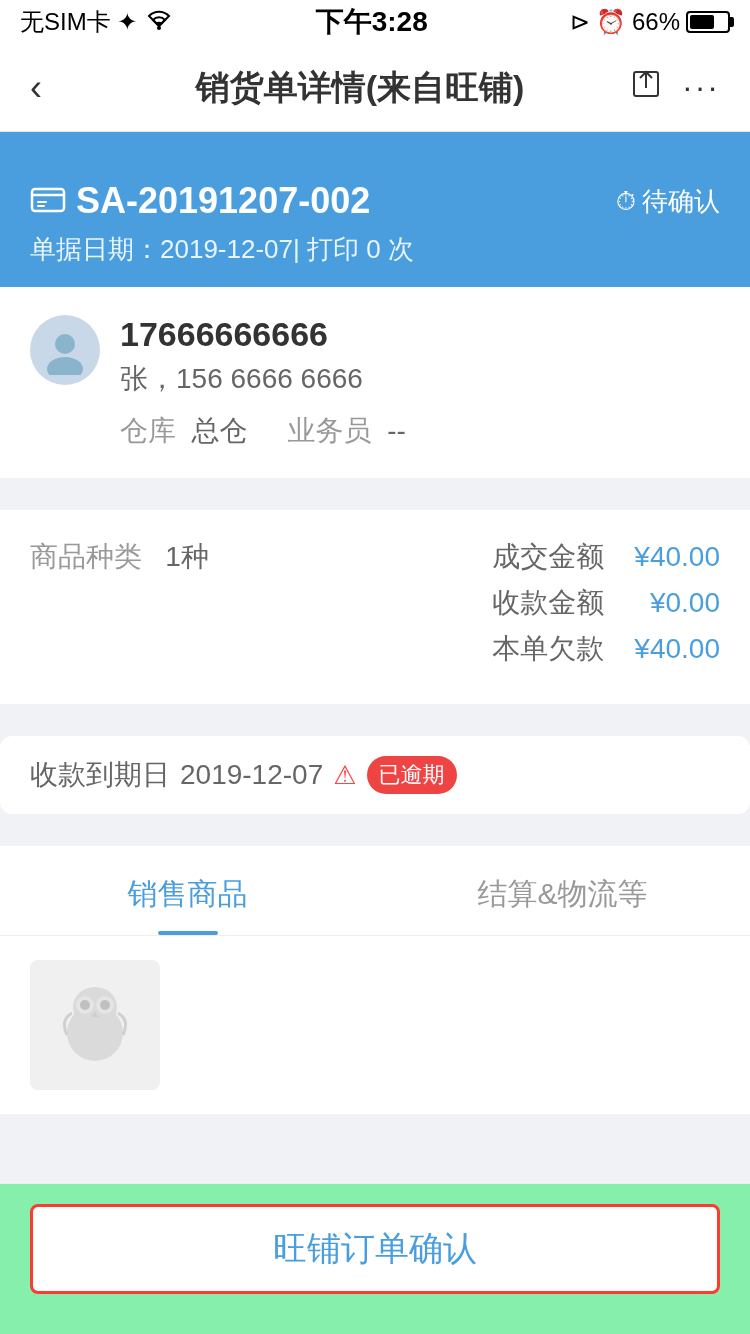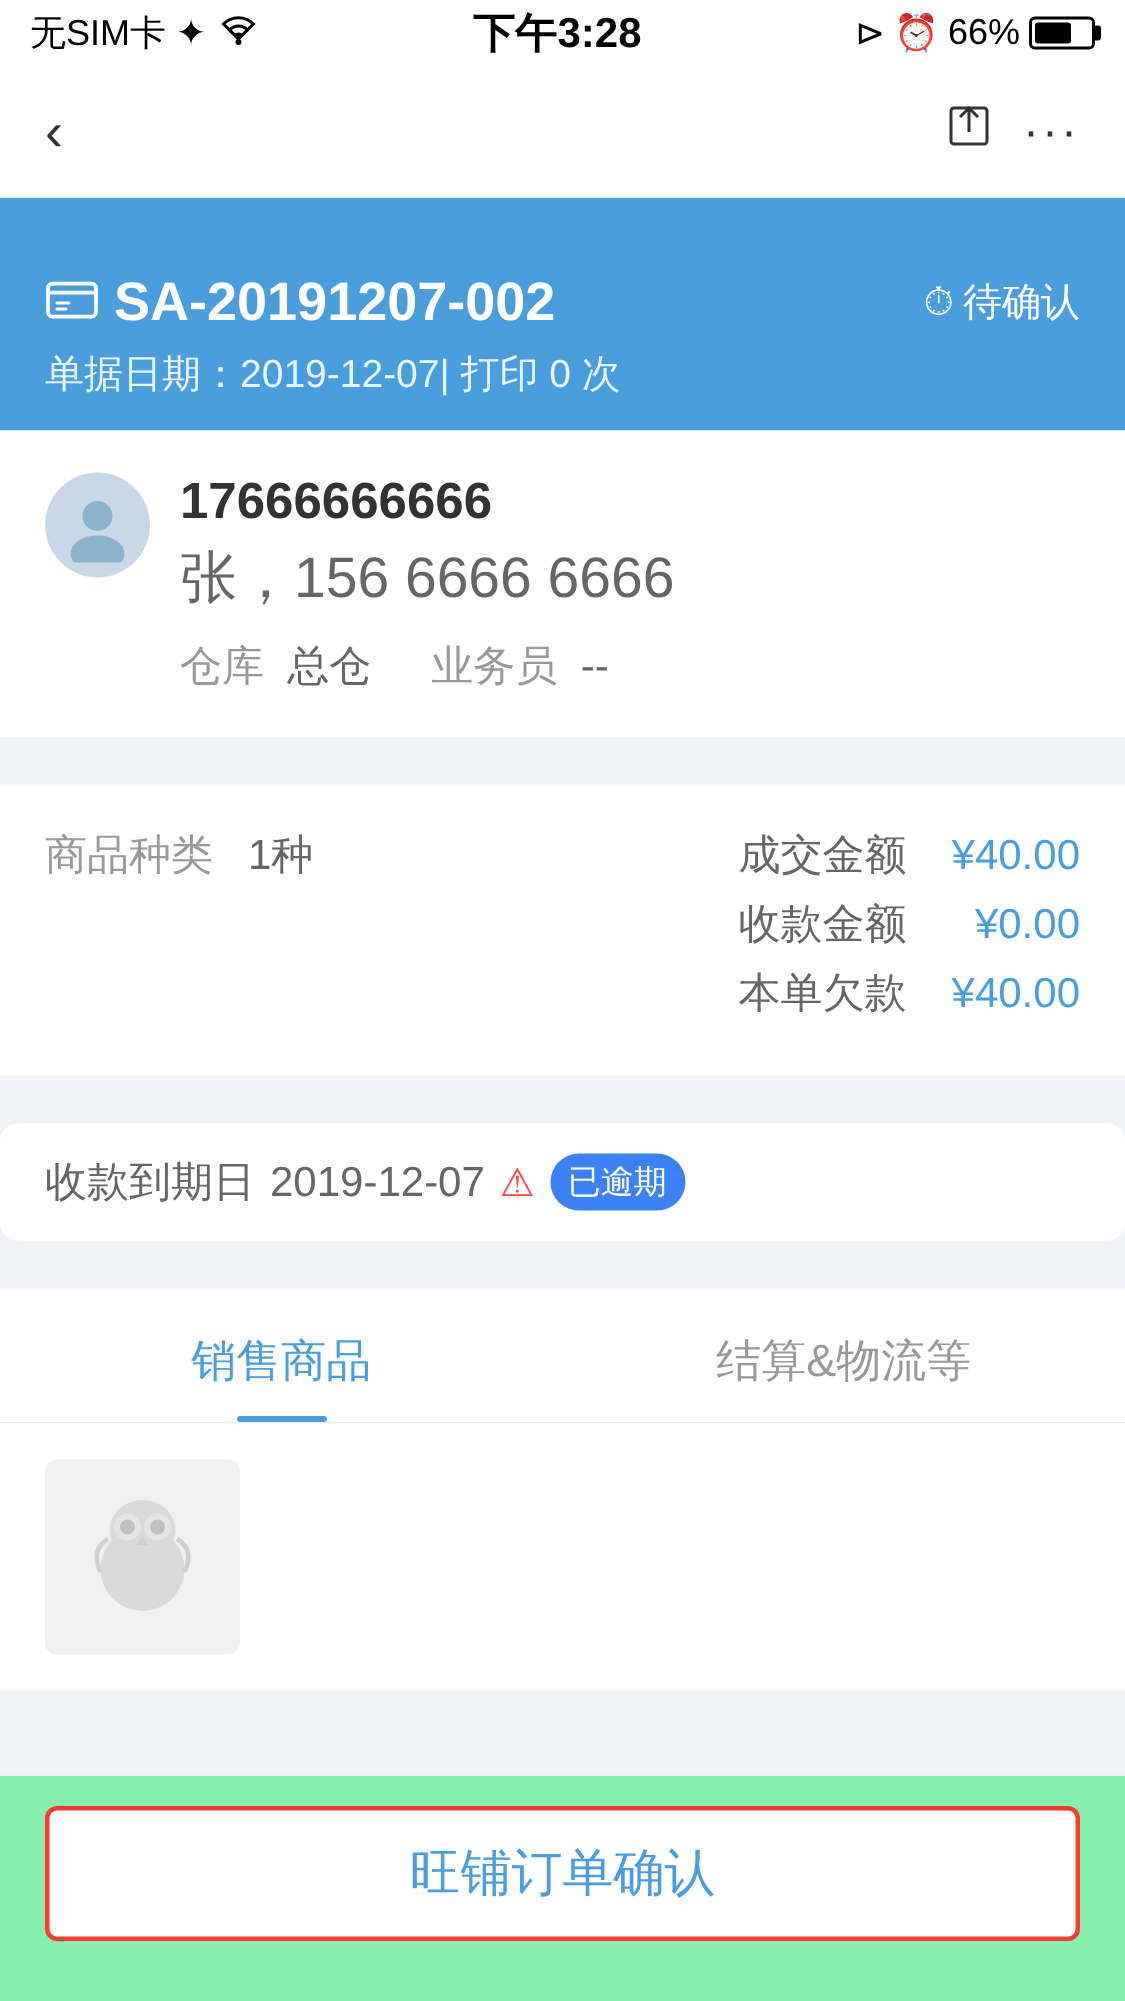--- a/index.html
+++ b/index.html
@@ -119,21 +119,21 @@
       height: 70px;
       border-radius: 50%;
       background: #c8d8e8;
       display: flex;
       align-items: center;
       justify-content: center;
       flex-shrink: 0;
     }
     .customer-info { flex: 1; }
     .customer-name { font-size: 34px; font-weight: 600; color: #333; }
-    .customer-phone { font-size: 38px; color: #666; margin-top: 6px; }
+    .customer-phone { font-size: 28px; color: #666; margin-top: 6px; }
     .customer-meta {
       display: flex;
       align-items: center;
       margin-top: 14px;
       gap: 40px;
     }
     .meta-item { font-size: 28px; color: #666; }
     .meta-label { color: #999; }
 
     
@@ -161,21 +161,21 @@
       align-items: center;
       gap: 10px;
       font-size: 28px;
       color: #666;
       padding: 20px 30px;
       background: #fff;
       margin-bottom: 16px;
       border-radius: 12px;
     }
     .overdue-badge {
-      background: #3b82f6;
+      background: #ef4444;
       color: #fff;
       font-size: 22px;
       padding: 4px 12px;
       border-radius: 20px;
     }
 
     
     .tabs {
       background: #fff;
       display: flex;
@@ -290,20 +290,21 @@
     <span>⏰</span>
     <span>66%</span>
     <div class="battery-icon">
       <div class="battery-fill"></div>
     </div>
   </div>
 </div>
 
 <div class="nav-bar">
   <div class="nav-back">‹</div>
+  <div class="nav-title">销货单详情(来自旺铺)</div>
   <div class="nav-right">
     <span style="font-size:32px;">
       <svg width="32" height="32" viewBox="0 0 32 32" fill="none">
         <rect x="4" y="4" width="24" height="24" rx="2" stroke="#333" stroke-width="2"></rect>
         <path d="M16 4v16M10 10l6-6 6 6" stroke="#333" stroke-width="2"></path>
       </svg>
     </span>
     <span style="font-size:32px; letter-spacing:2px; color:#333;">···</span>
   </div>
 </div>

